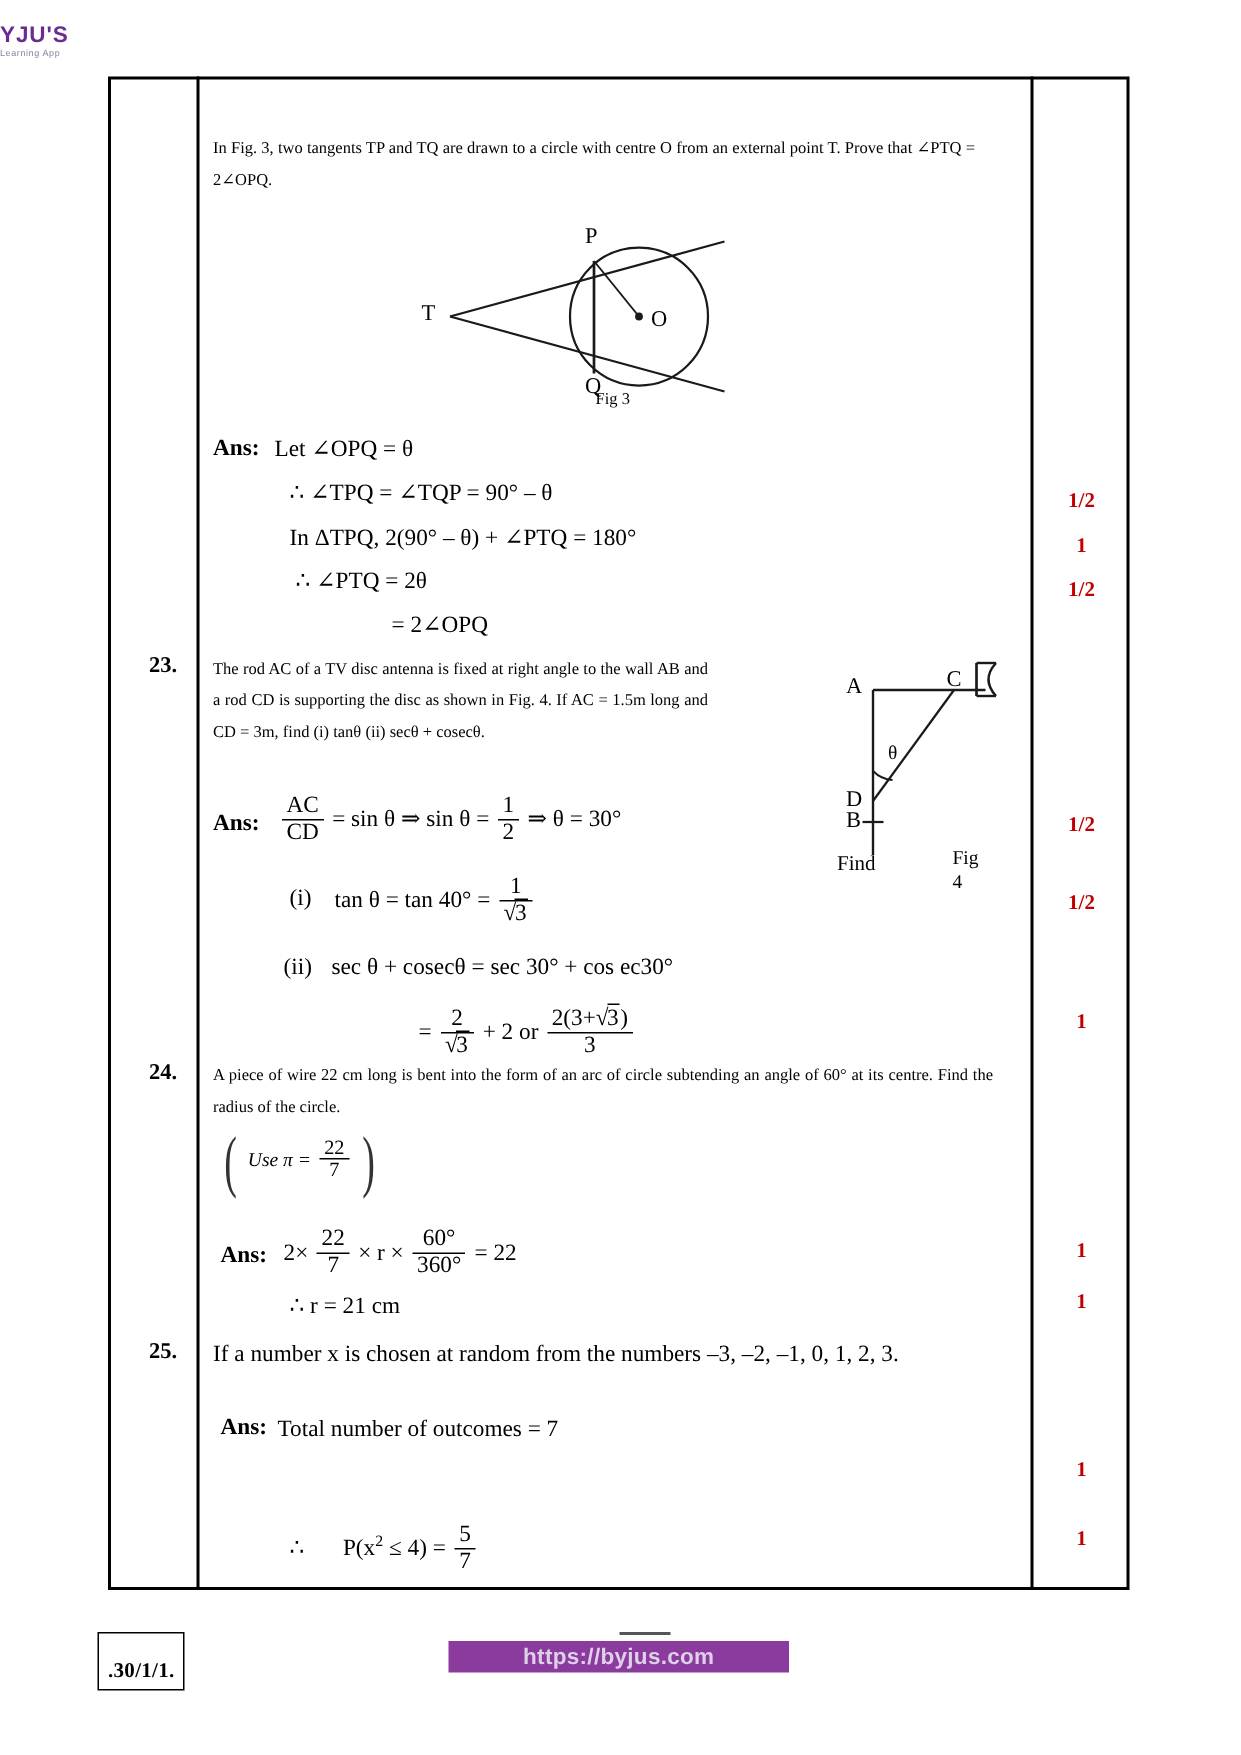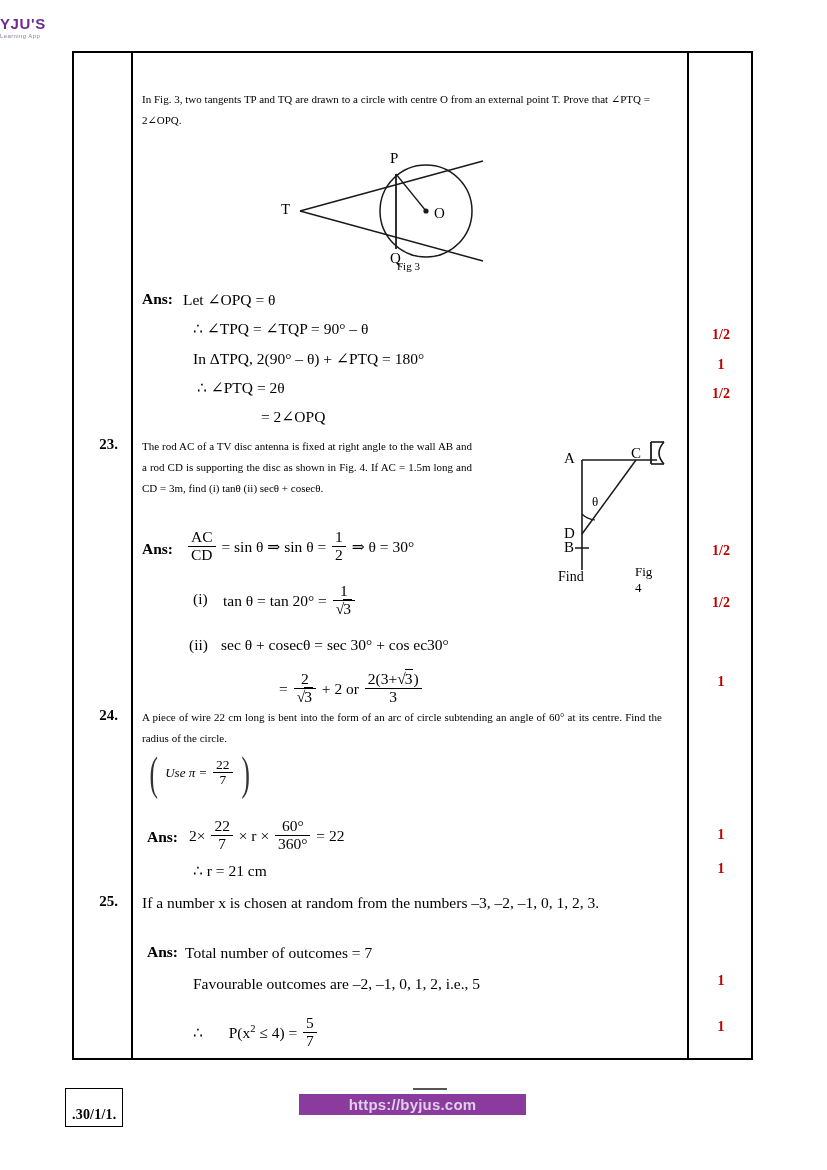--- a/index.html
+++ b/index.html
@@ -274,21 +274,21 @@
       <span>= sin θ ⇒ sin θ =</span>
       <span class="frac">
         <span class="num">1</span>
         <span class="den">2</span>
       </span>
       <span>⇒ θ = 30°</span>
     </div>
 
     <div class="abs ln" style="left:60px; top:536px;">(i)</div>
     <div class="abs ln" style="left:90px; top:530px;">
-      <span>tan θ = tan 20° =</span>
+      <span>tan θ = tan 40° =</span>
       <span class="frac">
         <span class="num">1</span>
         <span class="den">
           <span class="rad">√<span class="bar">3</span></span>
         </span>
       </span>
     </div>
 
     <div class="abs ln" style="left:56px; top:582px;">(ii)</div>
     <div class="abs ln" style="left:88px; top:582px;">sec θ + cosecθ = sec 30° + cos ec30°</div>
@@ -333,21 +333,20 @@
         <span class="den">360°</span>
       </span>
       <span>= 22</span>
     </div>
     <div class="abs ln" style="left:60px; top:808px;">∴  r = 21 cm</div>
 
     <div class="abs ln" style="left:9px; top:840px; font-size:15.5px;">If a number x is chosen at random from the numbers –3, –2, –1, 0, 1, 2, 3.</div>
 
     <div class="abs ans-lbl" style="left:14px; top:890px;">Ans:</div>
     <div class="abs ln" style="left:52px; top:890px;">Total number of outcomes = 7</div>
-    <div class="abs ln" style="left:60px; top:921px;">Favourable outcomes are –2, –1, 0, 1, 2, i.e., 5</div>
 
     <div class="abs ln" style="left:60px; top:962px;">
       <span>∴</span>
       <span style="display:inline-block; width:18px;"></span>
       <span>P(x</span><sup>2</sup><span> ≤ 4) =</span>
       <span class="frac">
         <span class="num">5</span>
         <span class="den">7</span>
       </span>
     </div>

